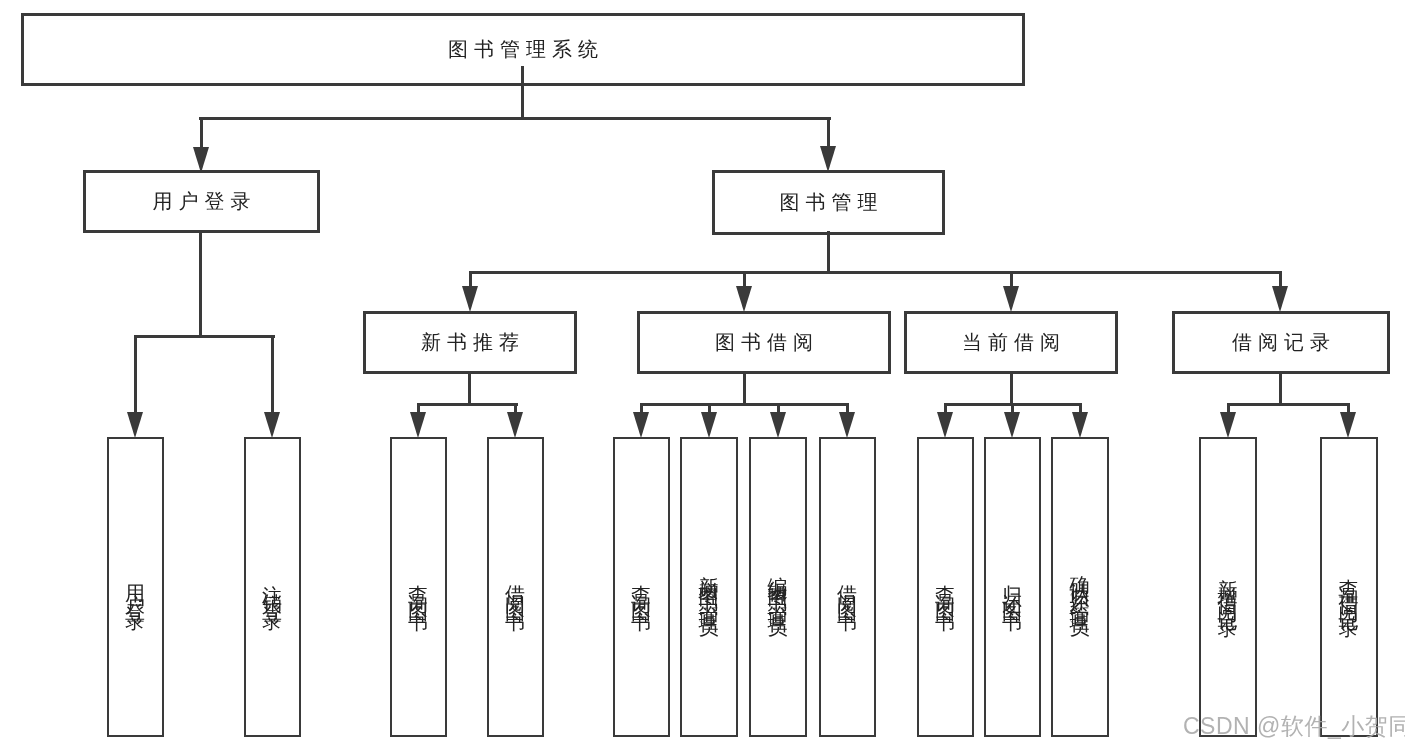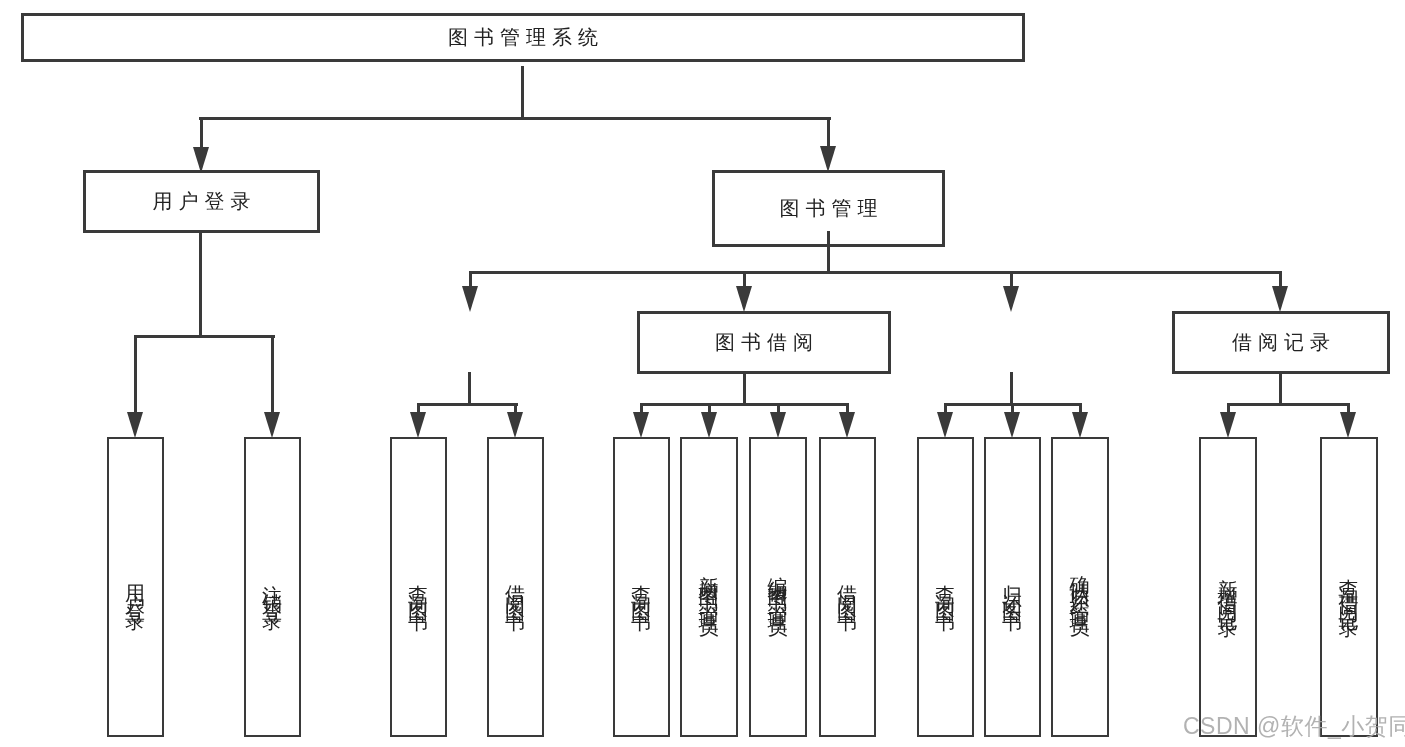--- a/index.html
+++ b/index.html
@@ -55,35 +55,35 @@
     color:rgba(170,170,170,0.9);
     white-space:nowrap;
     z-index:5;
   }
 </style>
 </head>
 <body>
 
 <div class="stage">
 
-  <div class="box" style="left:21px;top:13px;width:1004px;height:49px;">
+  <div class="box" style="left:21px;top:13px;width:1004px;height:73px;">
     <span class="hlbl">图书管理系统</span>
   </div>
 
   <i class="vl" style="left:521px;top:66px;height:51px;"></i>
   <i class="hl" style="left:199px;top:117px;width:632px;"></i>
   <i class="vl" style="left:200px;top:117px;height:31px;"></i>
   <i class="ar" style="left:193px;top:147px;"></i>
   <i class="vl" style="left:827px;top:117px;height:30px;"></i>
   <i class="ar" style="left:820px;top:146px;"></i>
 
   <div class="box" style="left:83px;top:170px;width:237px;height:63px;">
     <span class="hlbl">用户登录</span>
   </div>
-  <div class="box" style="left:712px;top:170px;width:233px;height:77px;">
+  <div class="box" style="left:712px;top:170px;width:233px;height:65px;">
     <span class="hlbl">图书管理</span>
   </div>
 
   <i class="vl" style="left:199px;top:231px;height:104px;"></i>
   <i class="hl" style="left:134px;top:335px;width:141px;"></i>
   <i class="vl" style="left:134px;top:335px;height:78px;"></i>
   <i class="ar" style="left:127px;top:412px;"></i>
   <i class="vl" style="left:271px;top:335px;height:78px;"></i>
   <i class="ar" style="left:264px;top:412px;"></i>
 
@@ -91,22 +91,28 @@
   <i class="hl" style="left:469px;top:271px;width:813px;"></i>
   <i class="vl" style="left:469px;top:271px;height:16px;"></i>
   <i class="ar" style="left:462px;top:286px;"></i>
   <i class="vl" style="left:743px;top:271px;height:16px;"></i>
   <i class="ar" style="left:736px;top:286px;"></i>
   <i class="vl" style="left:1010px;top:271px;height:16px;"></i>
   <i class="ar" style="left:1003px;top:286px;"></i>
   <i class="vl" style="left:1279px;top:271px;height:16px;"></i>
   <i class="ar" style="left:1272px;top:286px;"></i>
 
+  <div class="box" style="left:363px;top:311px;width:214px;height:63px;">
+    <span class="hlbl">新书推荐</span>
+  </div>
   <div class="box" style="left:637px;top:311px;width:254px;height:63px;">
     <span class="hlbl">图书借阅</span>
+  </div>
+  <div class="box" style="left:904px;top:311px;width:214px;height:63px;">
+    <span class="hlbl">当前借阅</span>
   </div>
   <div class="box" style="left:1172px;top:311px;width:218px;height:63px;">
     <span class="hlbl">借阅记录</span>
   </div>
 
   <i class="vl" style="left:468px;top:372px;height:34px;"></i>
   <i class="hl" style="left:417px;top:403px;width:101px;"></i>
   <i class="vl" style="left:417px;top:403px;height:10px;"></i>
   <i class="ar" style="left:410px;top:412px;"></i>
   <i class="vl" style="left:514px;top:403px;height:10px;"></i>

